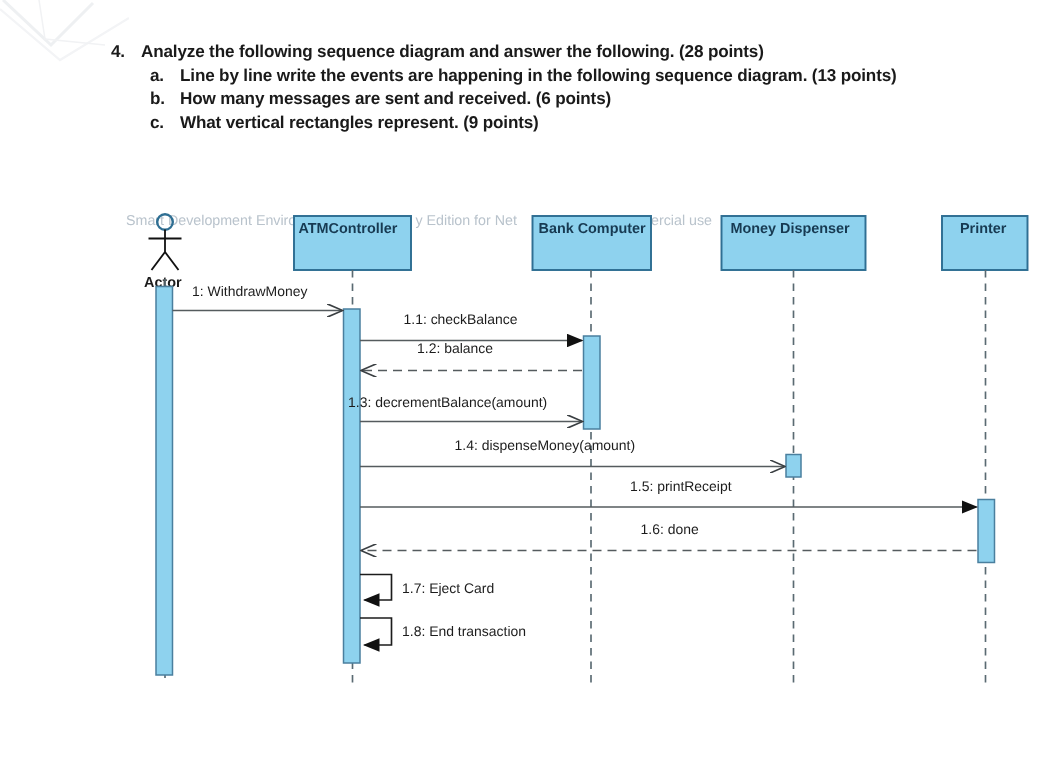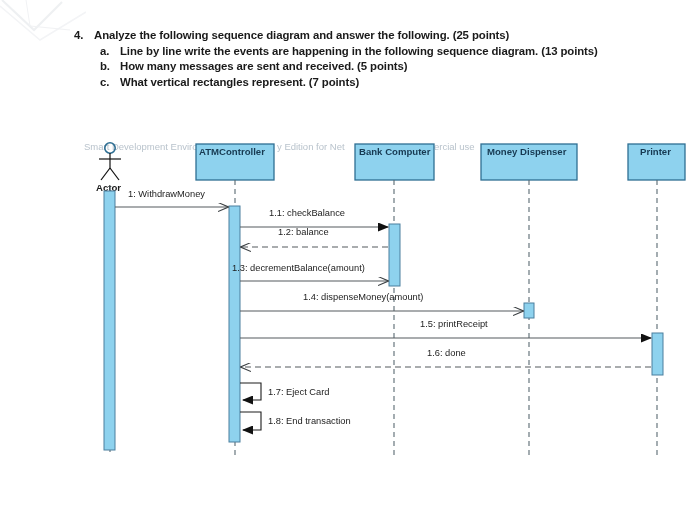--- a/index.html
+++ b/index.html
@@ -90,33 +90,33 @@
 
 <svg class="scan-artifact" viewBox="0 0 86 44">
   <path d="M2,0 L34,30 L62,2" fill="none" stroke="#eef0f2" stroke-width="2"></path>
   <path d="M0,6 L40,40 L86,12" fill="none" stroke="#f3f4f6" stroke-width="1.5"></path>
   <path d="M26,0 L30,26 L70,30" fill="none" stroke="#f1f2f4" stroke-width="1"></path>
 </svg>
 
 <div class="question-block">
   <div class="q-row q-main">
     <span class="q-marker">4.</span>
-    <span class="q-text">Analyze the following sequence diagram and answer the following. (25 points)</span>
+    <span class="q-text">Analyze the following sequence diagram and answer the following. (28 points)</span>
   </div>
   <div class="q-row q-sub">
     <span class="q-marker">a.</span>
     <span class="q-text">Line by line write the events are happening in the following sequence diagram. (13 points)</span>
   </div>
   <div class="q-row q-sub">
     <span class="q-marker">b.</span>
-    <span class="q-text">How many messages are sent and received. (5 points)</span>
+    <span class="q-text">How many messages are sent and received. (6 points)</span>
   </div>
   <div class="q-row q-sub">
     <span class="q-marker">c.</span>
-    <span class="q-text">What vertical rectangles represent. (7 points)</span>
+    <span class="q-text">What vertical rectangles represent. (9 points)</span>
   </div>
 </div>
 
 <div class="diagram">
 <svg width="700" height="515" viewBox="0 0 700 515" xmlns="http://www.w3.org/2000/svg">
   <defs>
     <marker id="arrow-filled" markerWidth="11" markerHeight="9" refX="10" refY="4.5" orient="auto" markerUnits="userSpaceOnUse">
       <path d="M0,0 L11,4.5 L0,9 z" fill="#111111"></path>
     </marker>
     <marker id="arrow-open" markerWidth="11" markerHeight="9" refX="10" refY="4.5" orient="auto" markerUnits="userSpaceOnUse">

